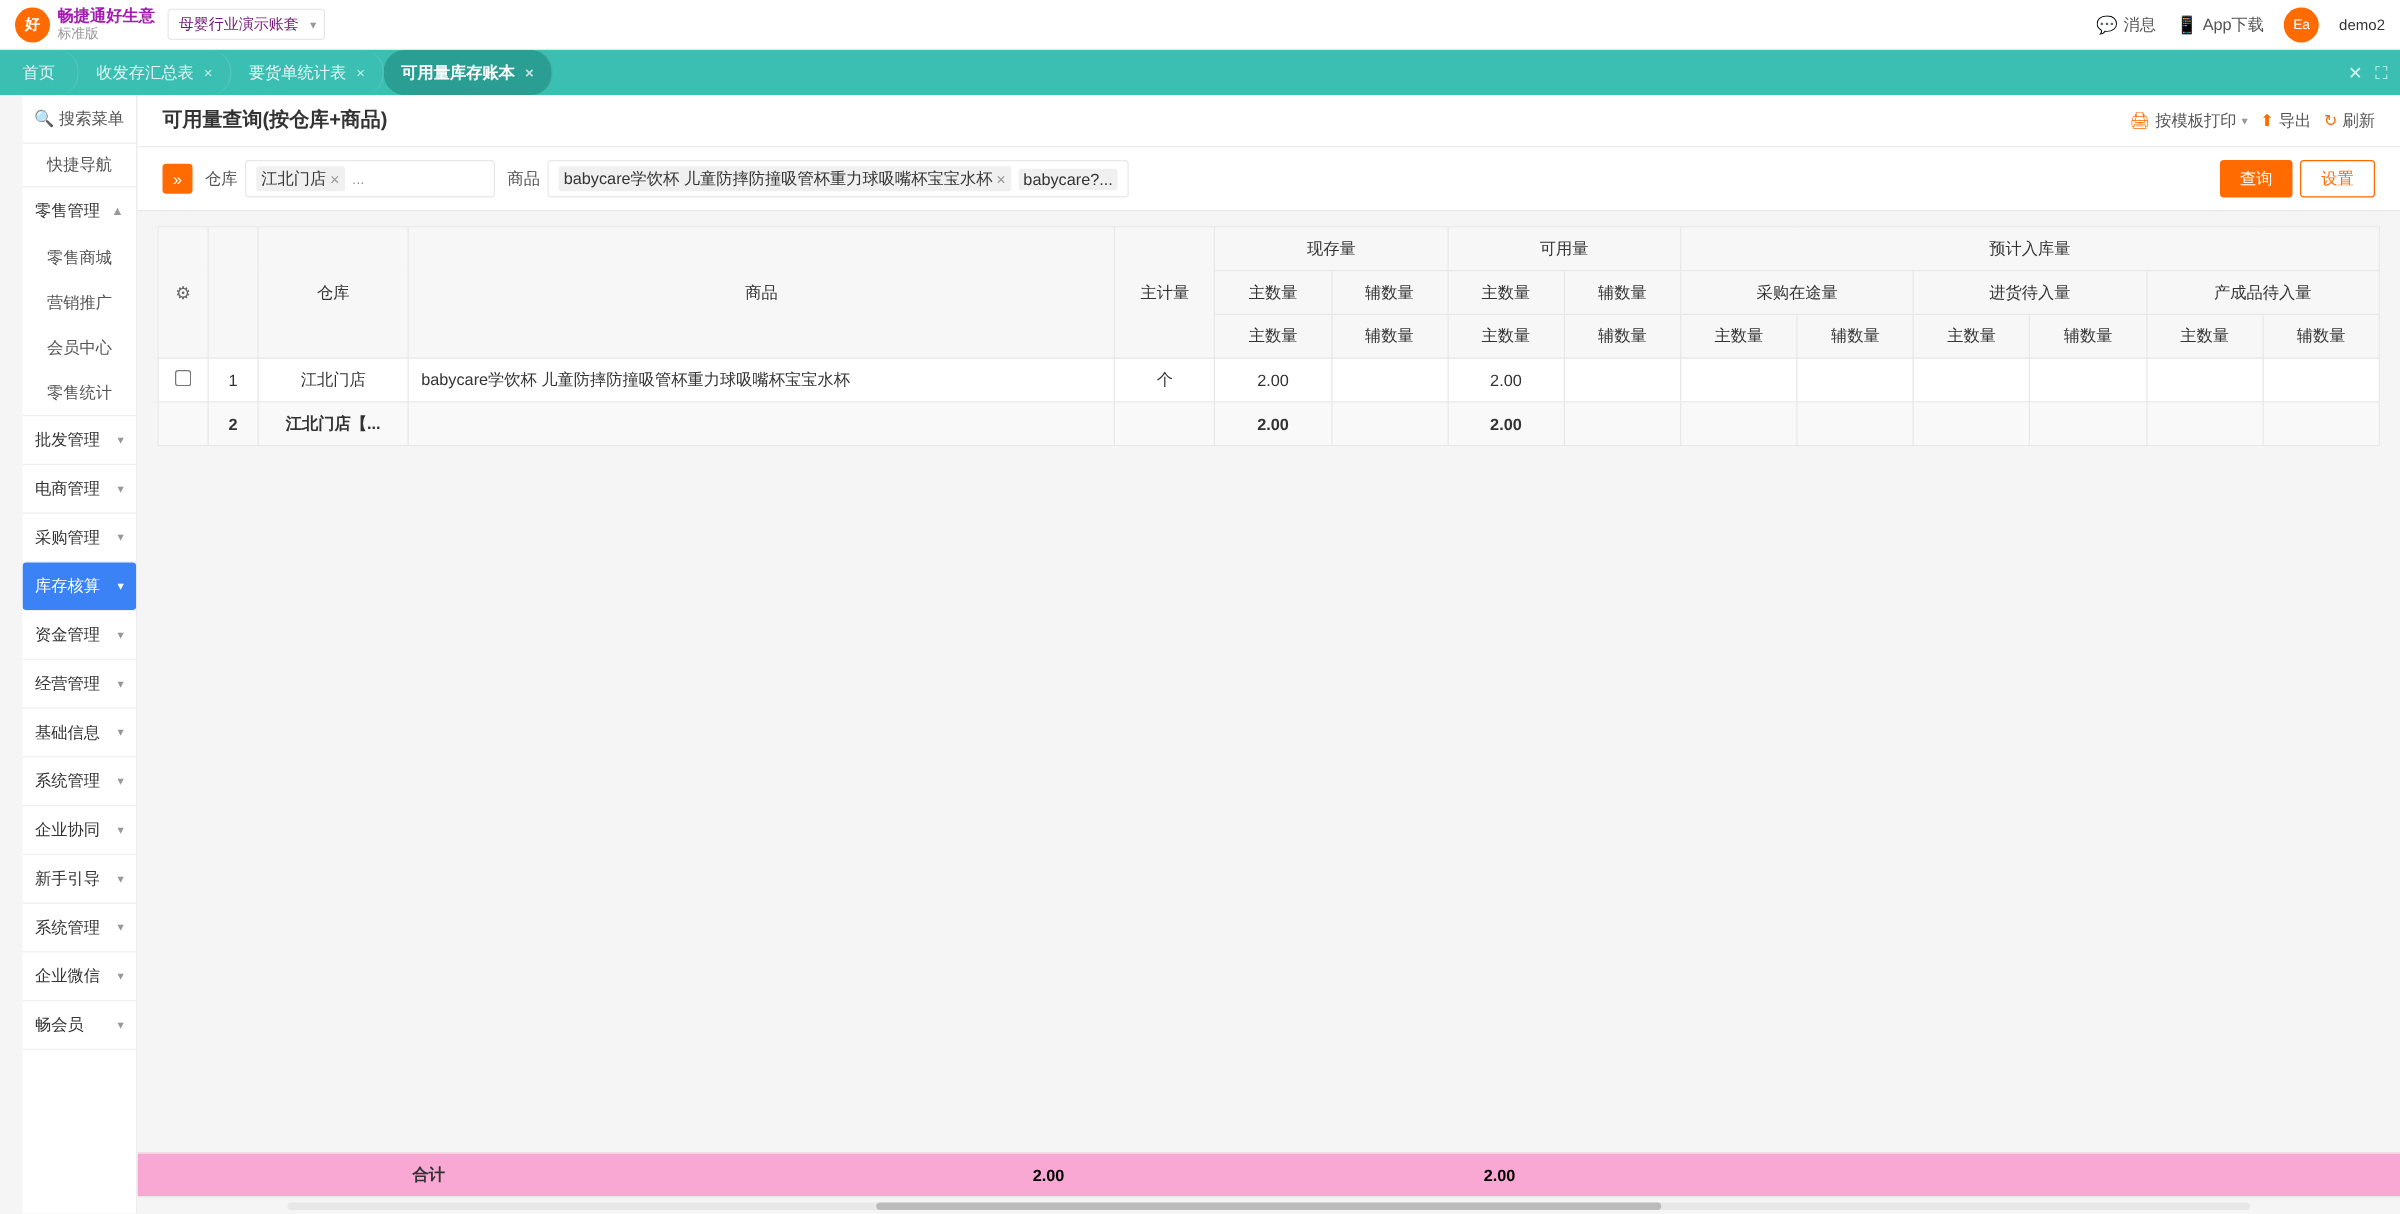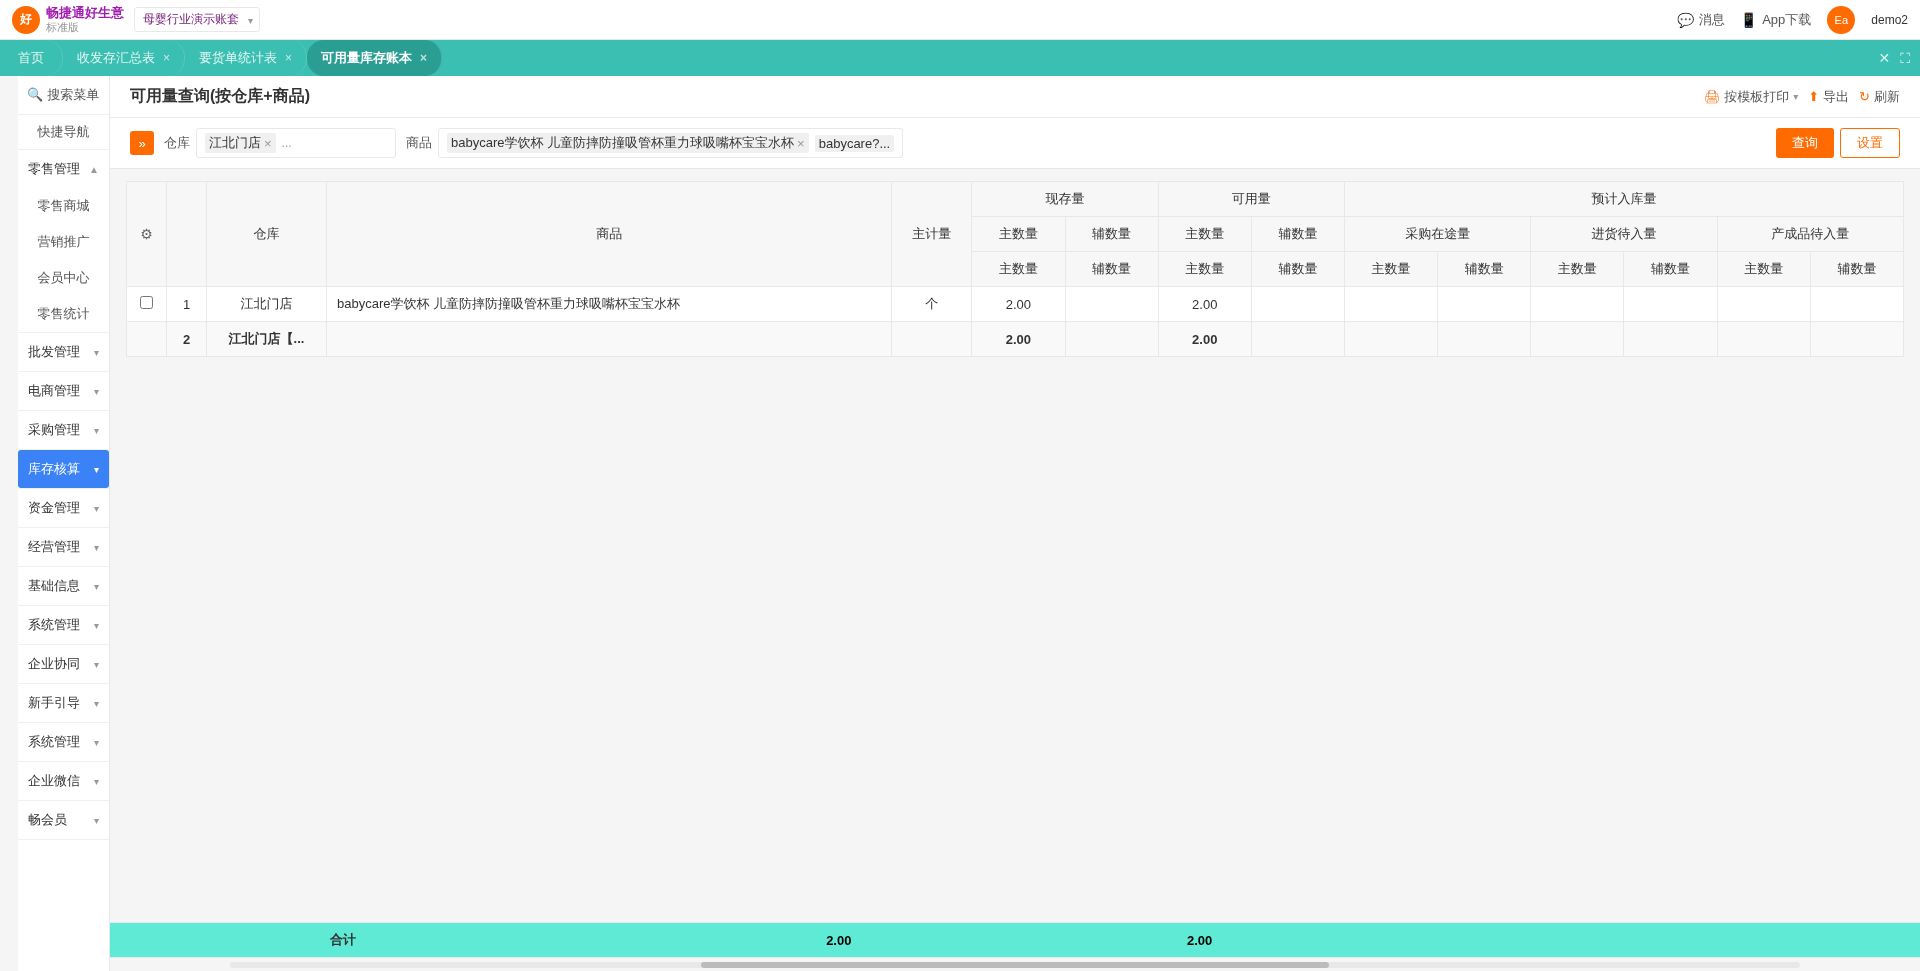--- a/index.html
+++ b/index.html
@@ -337,21 +337,21 @@
       width: 40px;
     }
     .col-no { width: 40px; }
     .col-warehouse { width: 120px; }
     .col-product { }
     .col-unit { width: 80px; }
     .th-group-header { background: #f0f0f0; }
 
     
     .footer-bar {
-      background: #5eead4;
+      background: #f9a8d4;
       border-top: 1px solid #e8e8e8;
       padding: 8px 20px;
       display: flex;
       align-items: center;
       flex-shrink: 0;
     }
 
     
     .scroll-bar-area {
       background: #f5f5f5;

